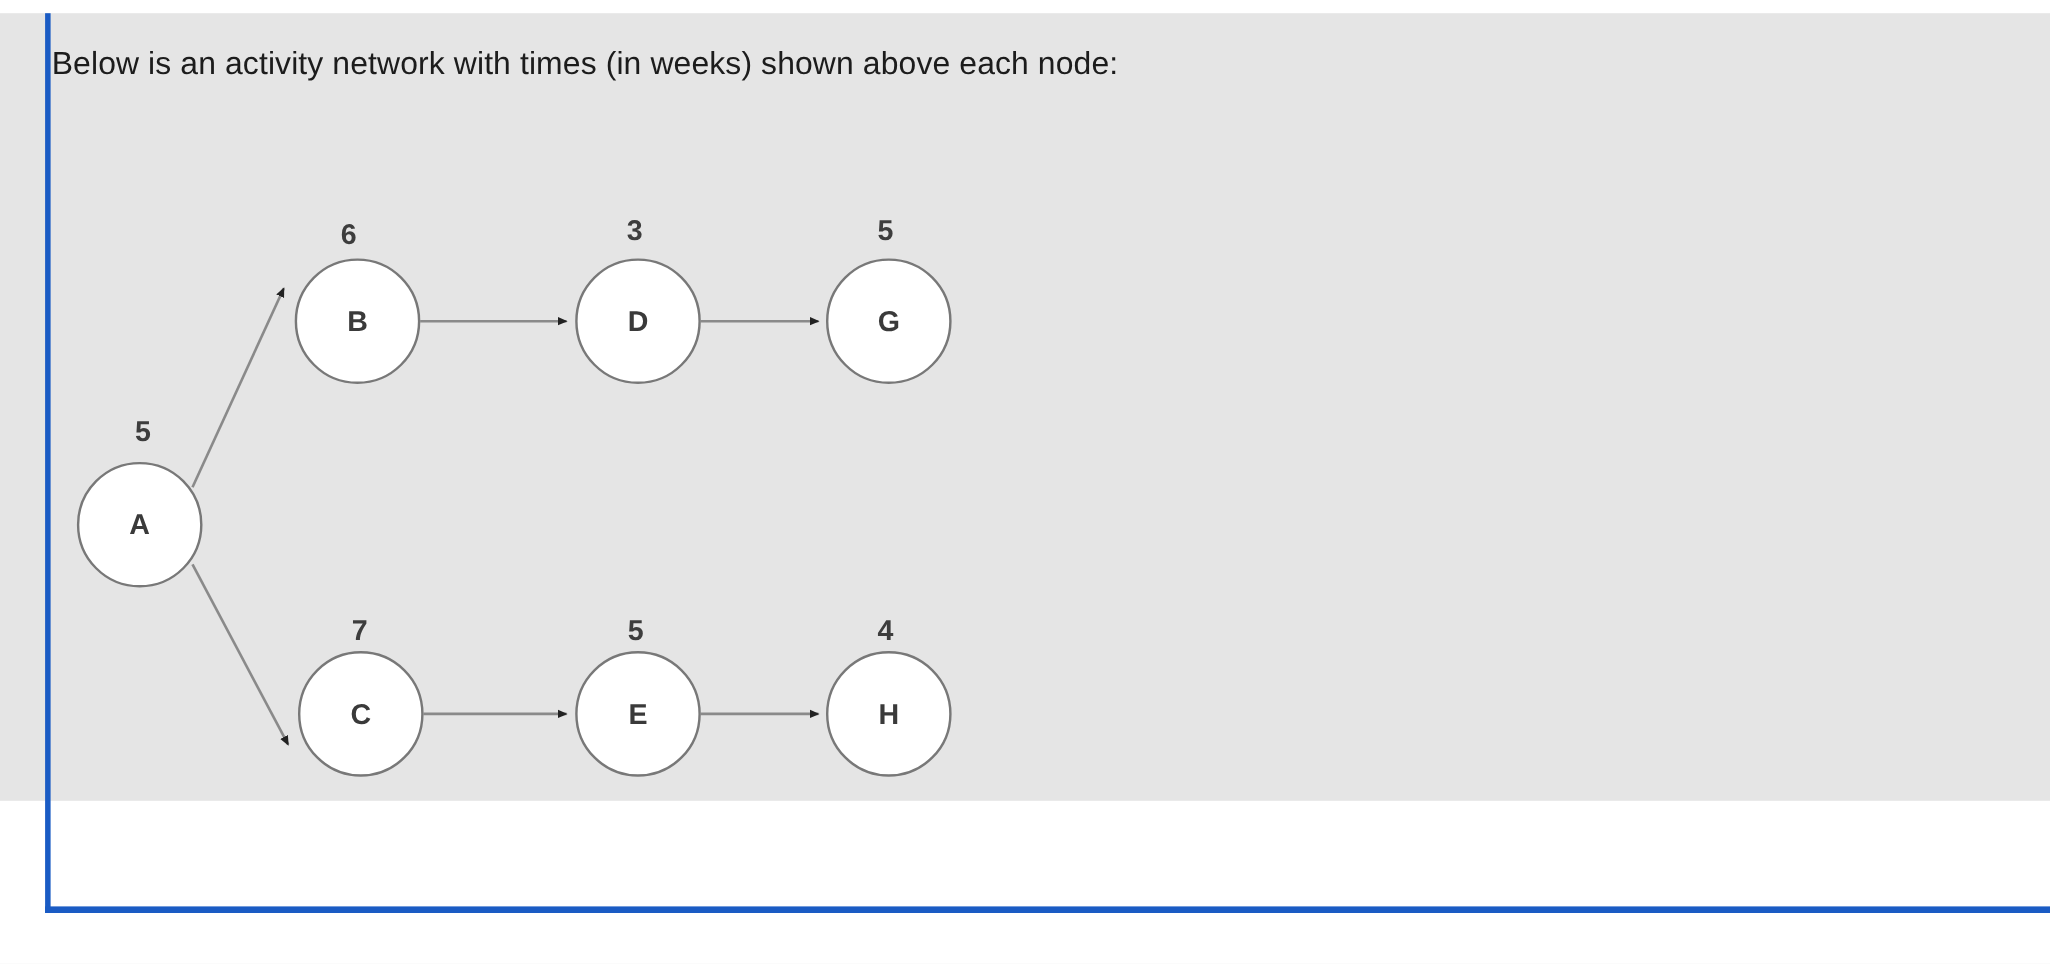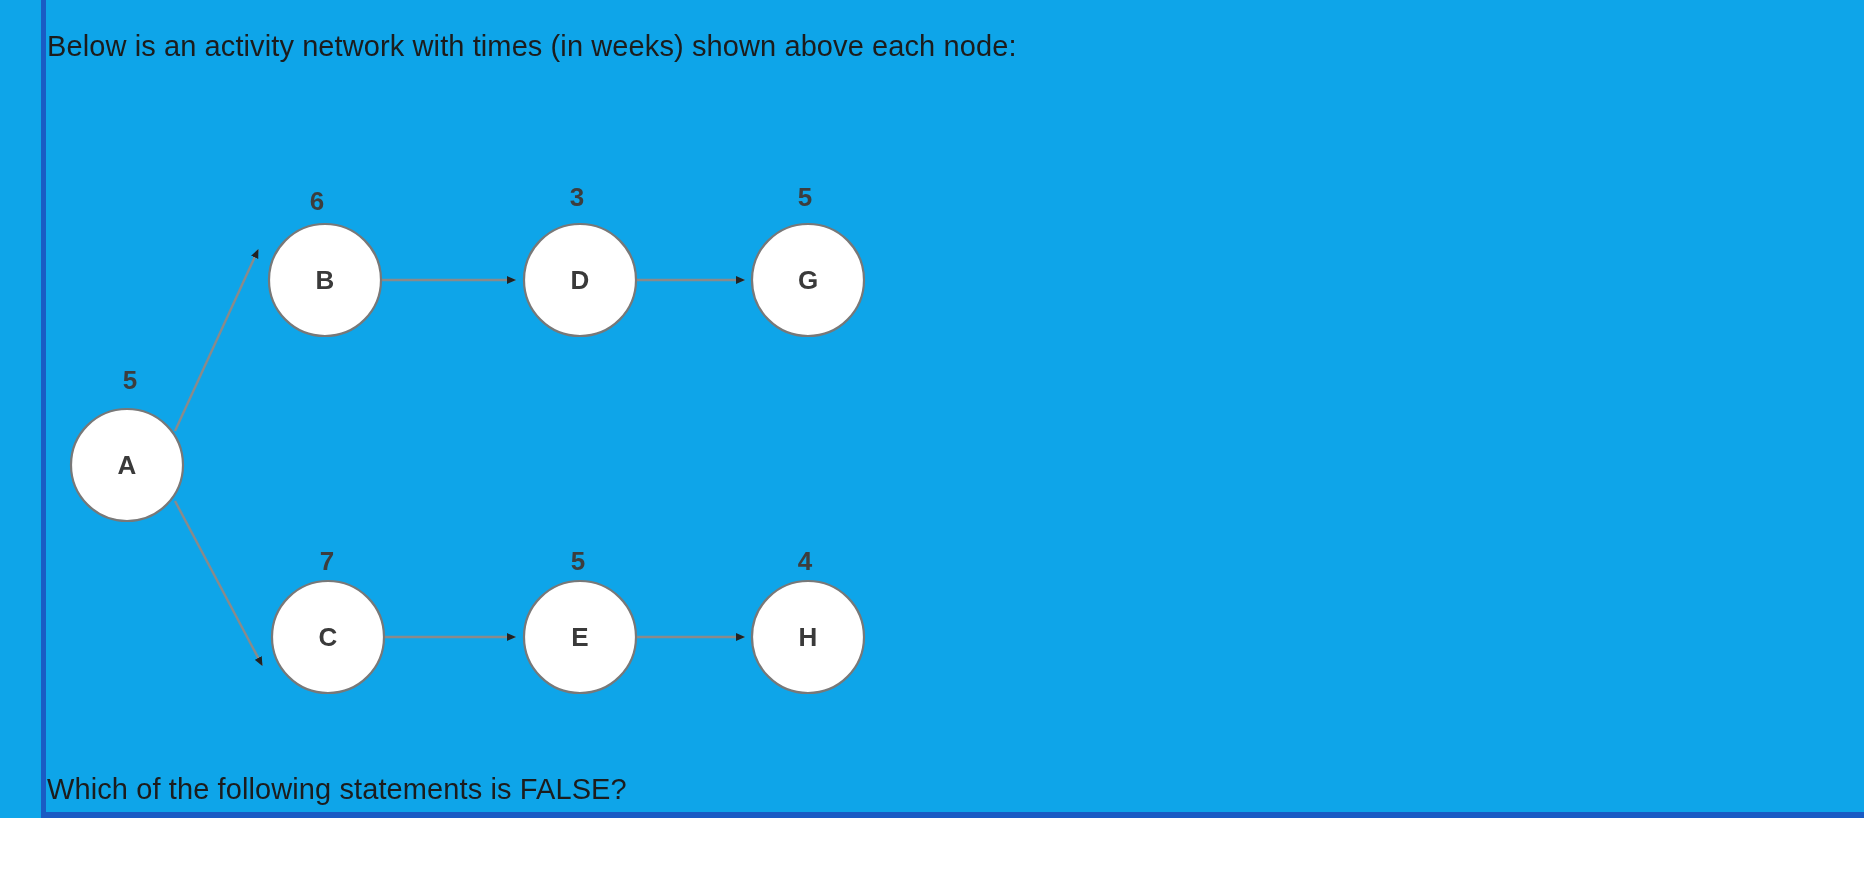--- a/index.html
+++ b/index.html
@@ -11,25 +11,25 @@
     font-family: "Liberation Sans", sans-serif;
     width: 1864px;
     height: 876px;
     position: relative;
     overflow: hidden;
   }
 
   #question-panel {
     position: absolute;
     left: 0;
-    top: 0;
+    top: 12px;
     width: 1864px;
-    height: 818px;
+    height: 716px;
     box-sizing: border-box;
-    background: #0ea5e9;
+    background: #e5e5e5;
   }
 
   #left-accent-bar {
     position: absolute;
     left: 41px;
     top: 0px;
     width: 5px;
     height: 818px;
     background: #1a5bc4;
   }
@@ -168,15 +168,14 @@
       </g>
 
       <g>
         <circle class="node-circle" cx="761" cy="517" r="56"></circle>
         <text class="node-label" x="761" y="519">H</text>
         <text class="duration-label" x="758" y="443">4</text>
       </g>
     </svg>
   </div>
 
-  <div id="closing-question">Which of the following statements is FALSE?</div>
 
 </div>
 
 </body></html>

